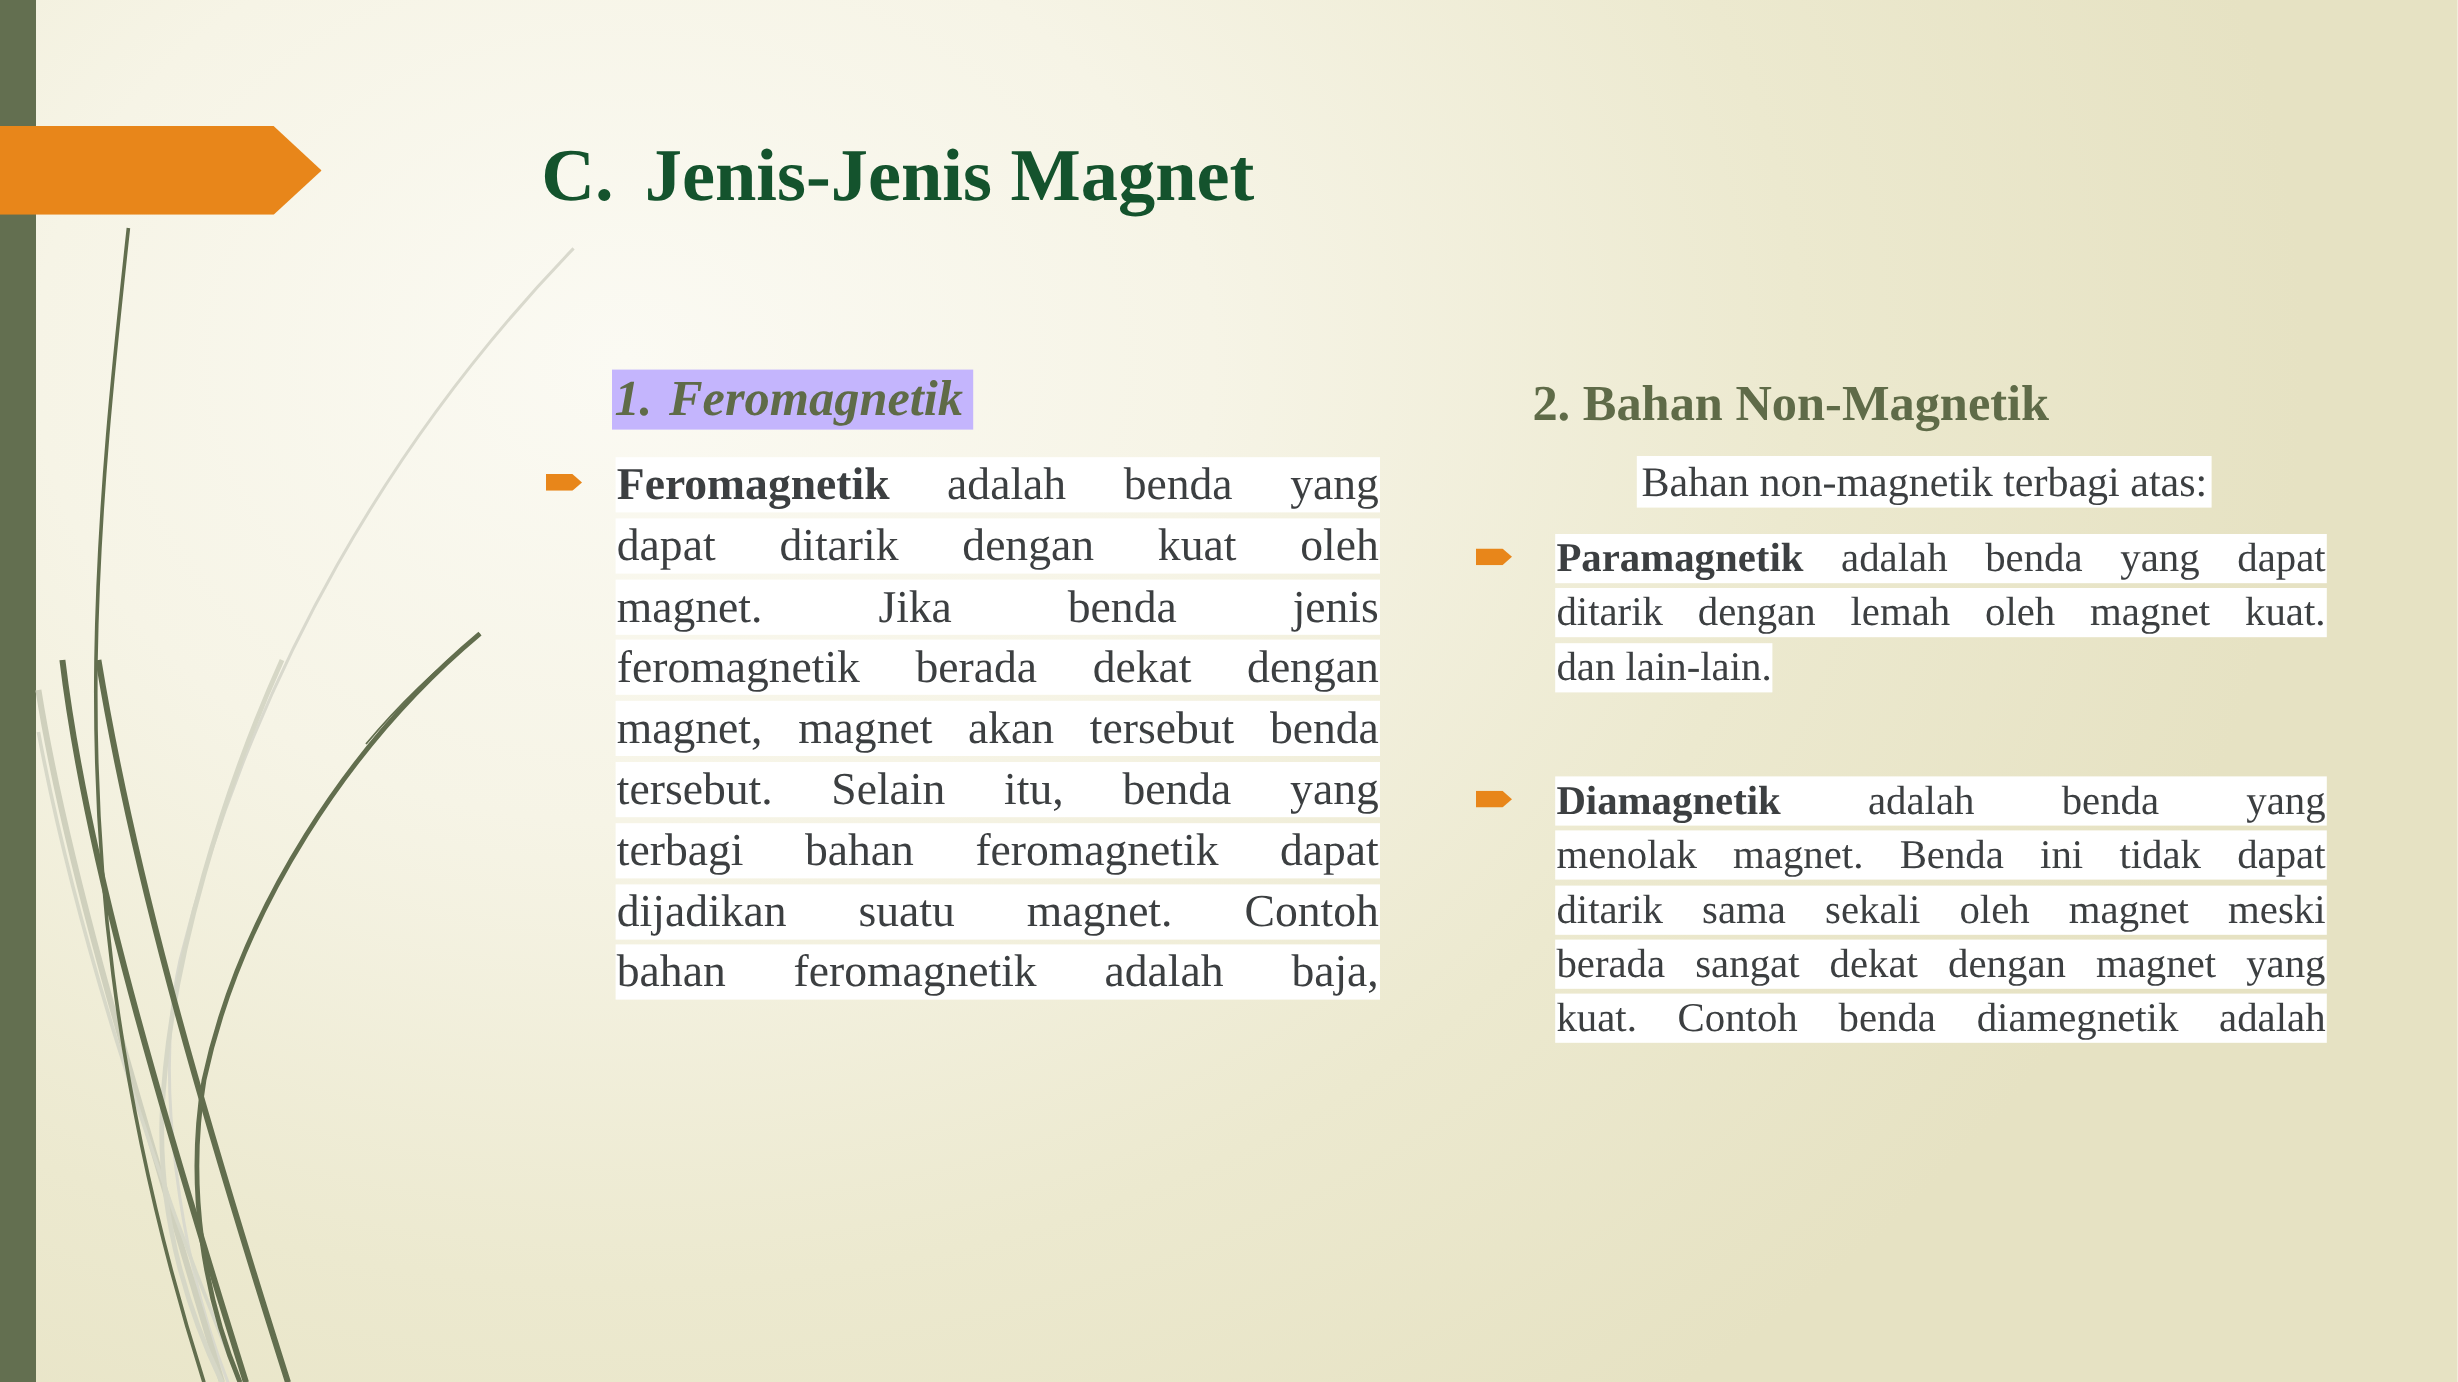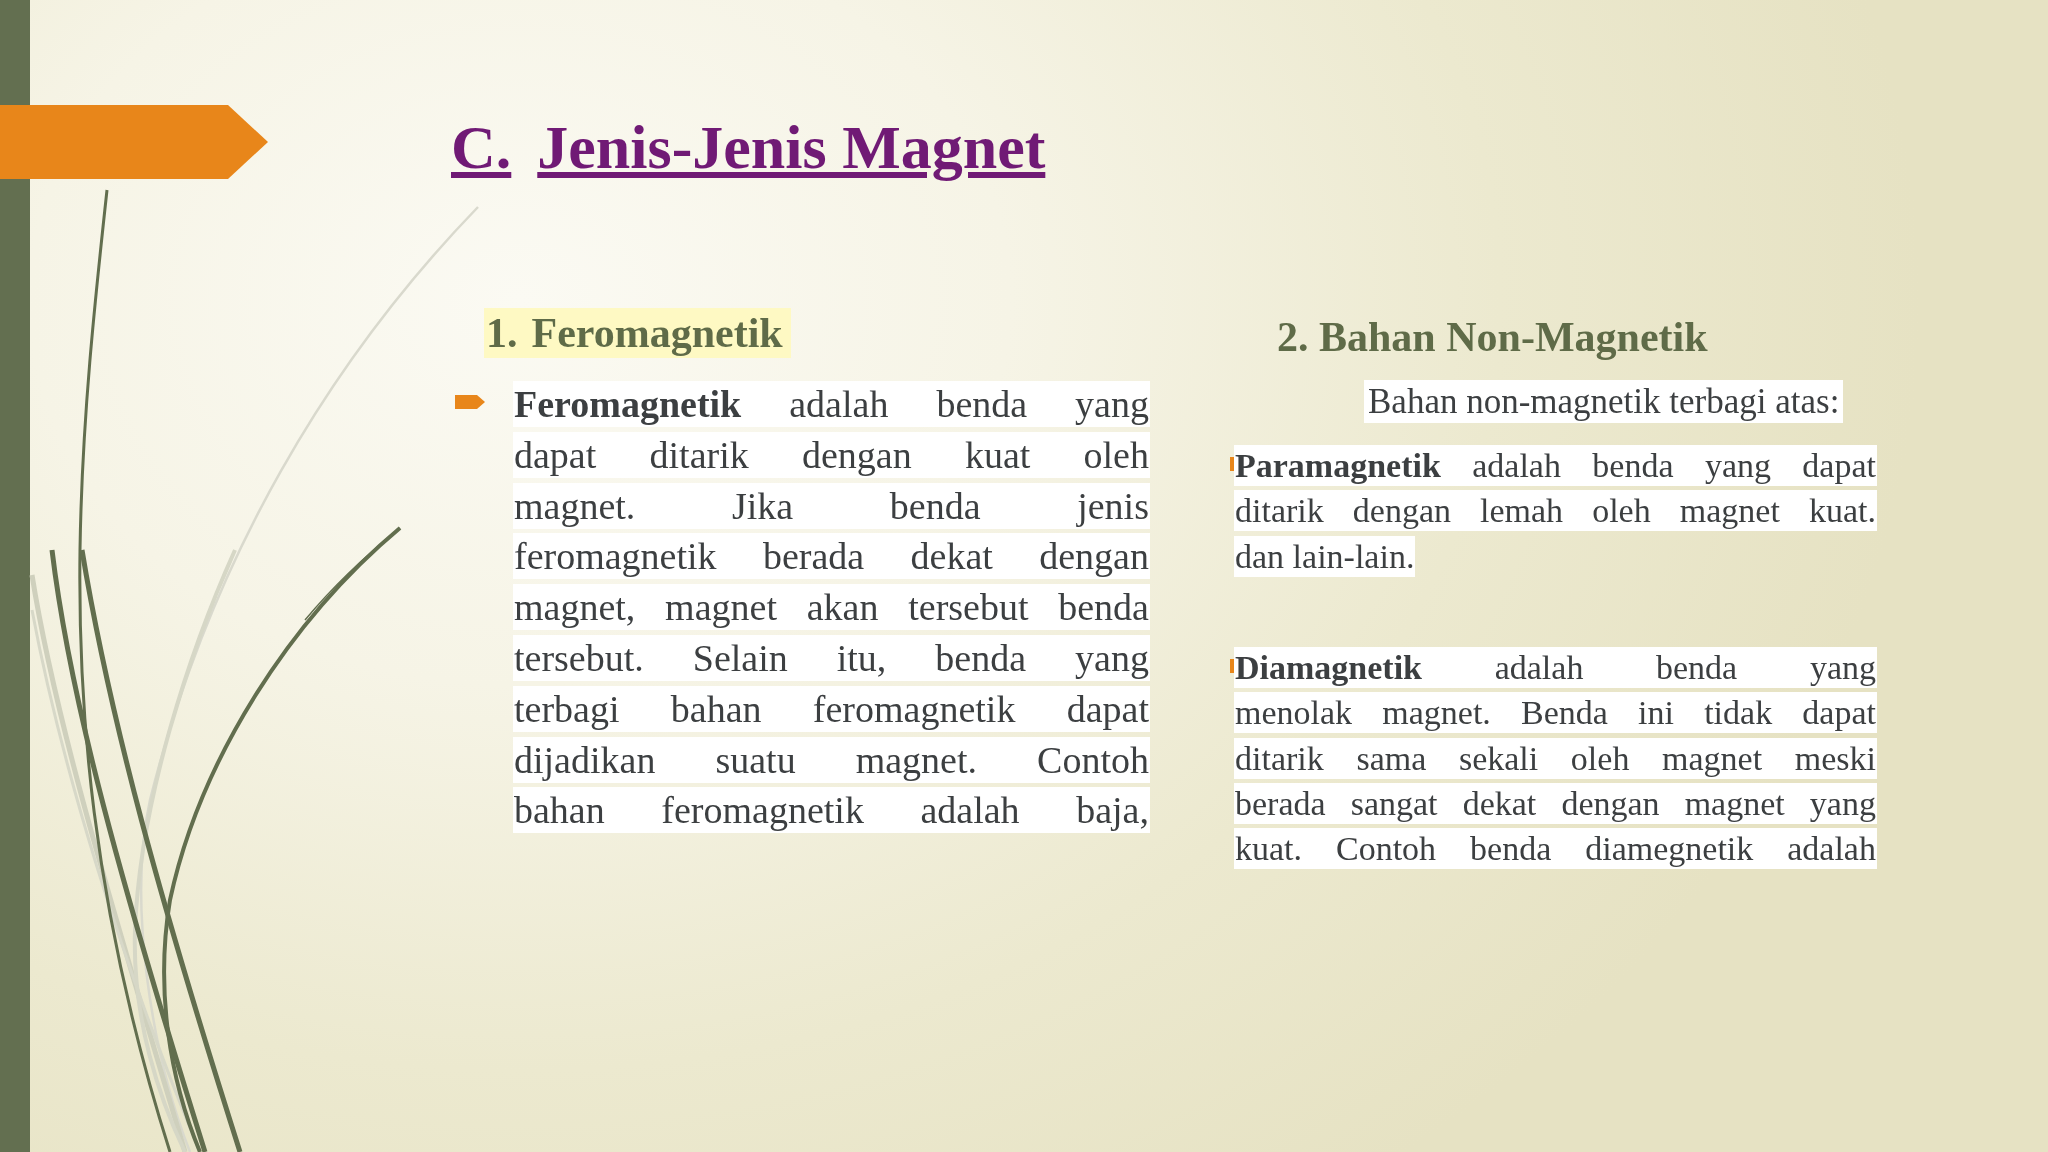--- a/index.html
+++ b/index.html
@@ -12,29 +12,29 @@
       position:absolute; left:0; top:0; width:30px; height:1152px; background:#636f50;
     }
     .title-arrow {
       position:absolute; left:0; top:105px; width:268px; height:74px;
     }
     .grass {
       position:absolute; left:0; top:0; width:520px; height:1152px; pointer-events:none;
     }
     .title {
       position:absolute; left:451px; top:112px; margin:0;
-      font-size:62px; font-weight:bold; color:#701a75; white-space:nowrap; letter-spacing:0px;text-decoration:underline;
+      font-size:62px; font-weight:bold; color:#14532d; white-space:nowrap; letter-spacing:0px;
     }
     .title .num { margin-right:26px; }
 
     .heading {
       position:absolute; margin:0; font-size:42px; font-weight:bold; color:#5f6b48; white-space:nowrap;
     }
     .heading-left {
-      left:484px; top:308px; background:#fef9c3; padding:0 8px 0 2px; line-height:50px;
+      left:510px; top:308px; background:#c4b5fd; padding:0 8px 0 2px; line-height:50px;font-style:italic;
     }
     .heading-left .num { margin-right:14px; }
     .heading-right {
       left:1277px; top:312px; line-height:50px;
     }
 
     .sub {
       position:absolute; left:1364px; top:380px; height:43px; line-height:43px;
       font-size:35px; color:#3c3f41; background:#ffffff; padding:0 4px; white-space:nowrap;
     }
@@ -47,21 +47,21 @@
     }
     .line.last { justify-content:flex-end; gap:11px; display:inline-flex; }
     .line b { font-weight:bold; }
 
     
     #left-lines { left:513px; top:381px; width:637px; }
     #left-lines .line { height:46px; line-height:46px; margin-bottom:4.8px; font-size:38px; }
     #left-bullet { left:455px; top:395px; }
 
     
-    .rlines { left:1234px; width:643px; }
+    .rlines { left:1296px; width:643px; }
     .rlines .line { height:41px; line-height:41px; margin-bottom:4.3px; font-size:34px; }
     #para-lines { top:445px; }
     #dia-lines { top:647px; }
     #para-bullet { left:1230px; top:457px; }
     #dia-bullet { left:1230px; top:659px; }
   </style>
 </head>
 <body>
 
 <div class="side-bar"></div>

